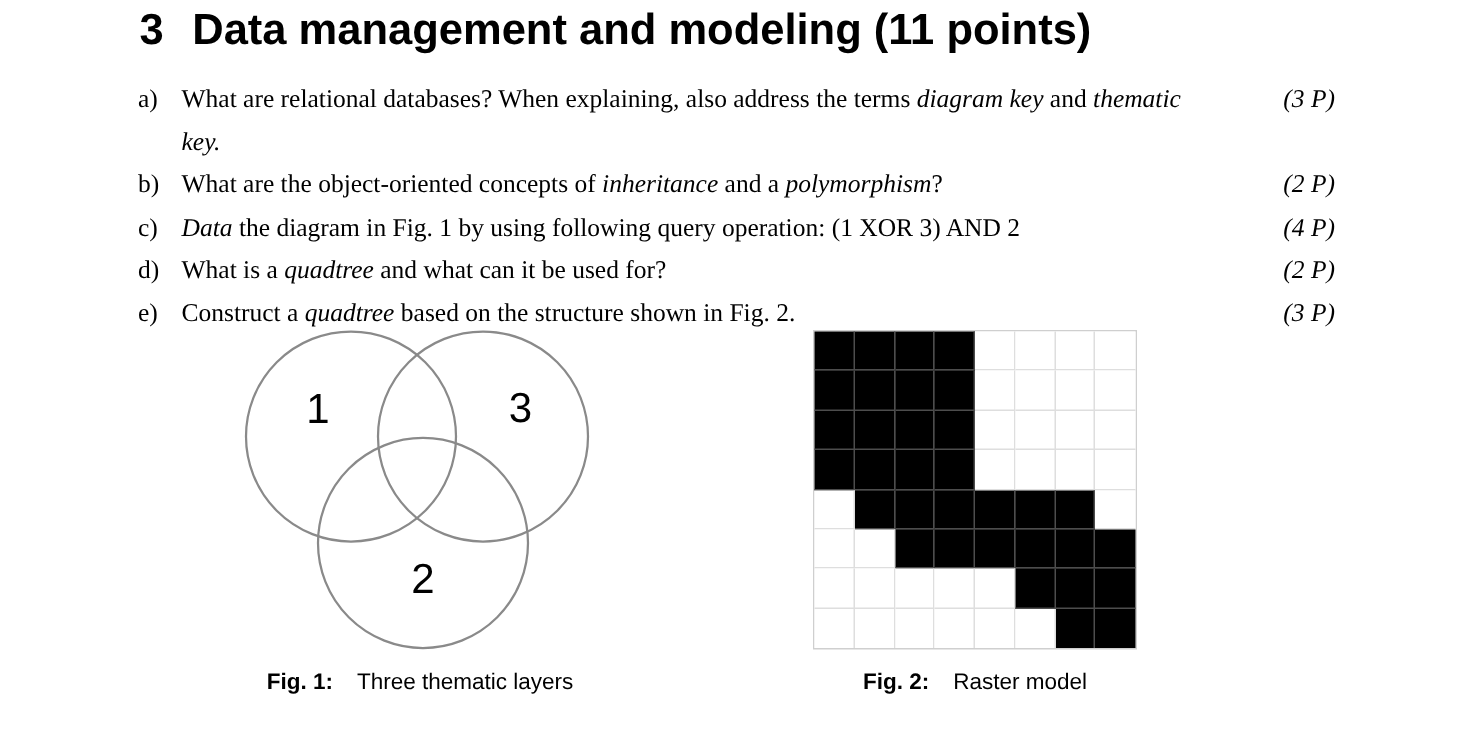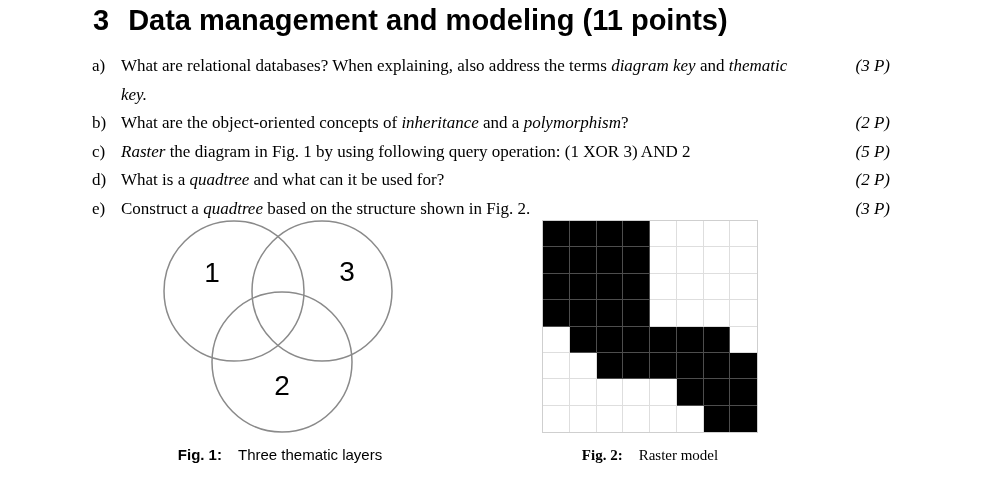--- a/index.html
+++ b/index.html
@@ -46,42 +46,42 @@
   .cell.row-last { border-bottom: none; }
   .caption {
     position: absolute; top: 445px;
     font-family: "Liberation Sans", sans-serif;
     font-size: 15px; line-height: 20px;
     text-align: center; color: #000;
   }
   .caption .cap-label { font-weight: bold; }
   .caption .cap-text { margin-left: 16px; }
   .caption-1 { left: 157px; width: 246px; }
-  .caption-2 { left: 542px; width: 216px; font-family: Liberation Serif, serif; }
+  .caption-2 { left: 542px; width: 216px; }
 </style>
 </head>
 <body>
 
 <h1 class="title"><span class="t-num">3</span><span>Data management and modeling (11 points)</span></h1>
 
 <div class="questions">
     <div class="q-row">
       <span class="q-label">a)</span>
       <div class="q-text">What are relational databases? When explaining, also address the terms <i>diagram key</i> and <i>thematic</i><br><i>key.</i></div>
       <span class="q-points">(3 P)</span>
     </div>
     <div class="q-row">
       <span class="q-label">b)</span>
       <div class="q-text">What are the object-oriented concepts of <i>inheritance</i> and a <i>polymorphism</i>?</div>
       <span class="q-points">(2 P)</span>
     </div>
     <div class="q-row">
       <span class="q-label">c)</span>
-      <div class="q-text"><i>Raster</i> the diagram in Fig. 1 by using following query operation: (1 XOR 3) AND 2</div>
-      <span class="q-points">(5 P)</span>
+      <div class="q-text"><i>Data</i> the diagram in Fig. 1 by using following query operation: (1 XOR 3) AND 2</div>
+      <span class="q-points">(4 P)</span>
     </div>
     <div class="q-row">
       <span class="q-label">d)</span>
       <div class="q-text">What is a <i>quadtree</i> and what can it be used for?</div>
       <span class="q-points">(2 P)</span>
     </div>
     <div class="q-row">
       <span class="q-label">e)</span>
       <div class="q-text">Construct a <i>quadtree</i> based on the structure shown in Fig. 2.</div>
       <span class="q-points">(3 P)</span>

